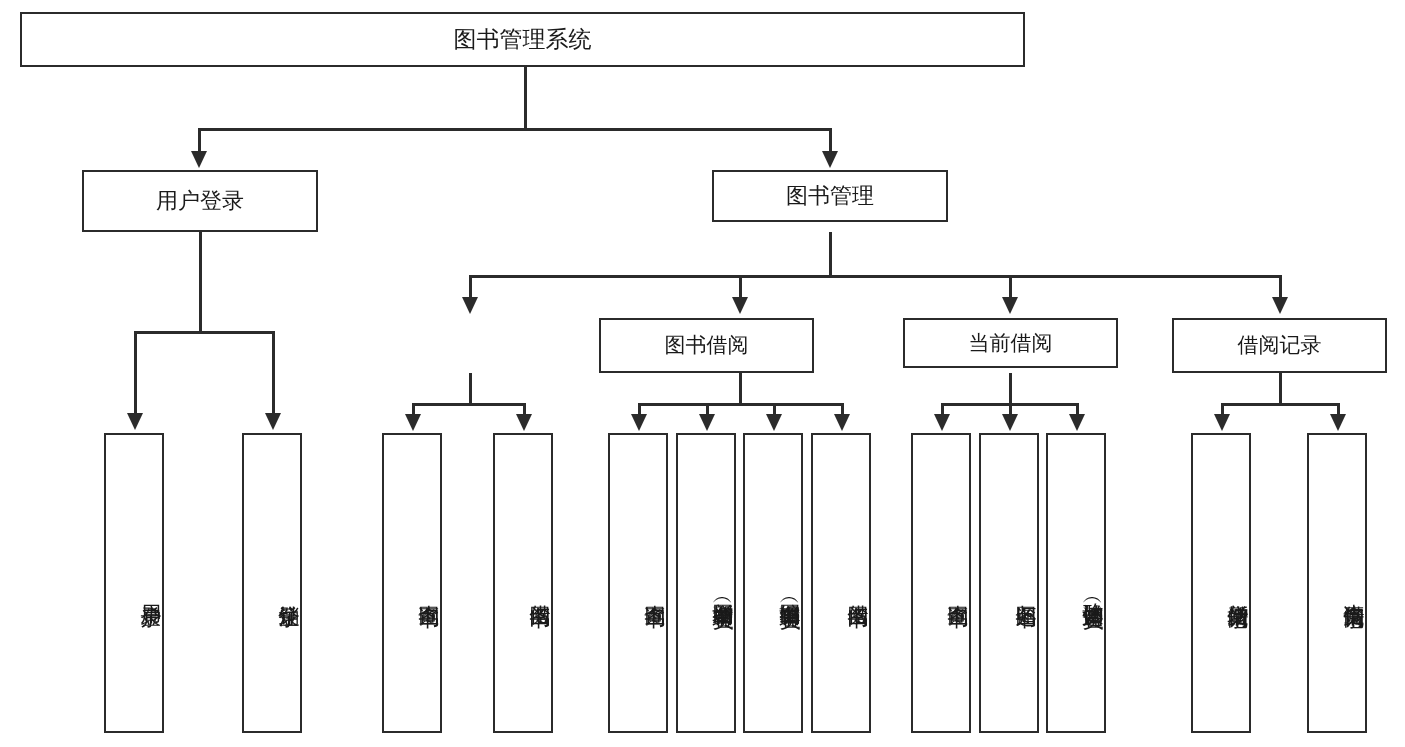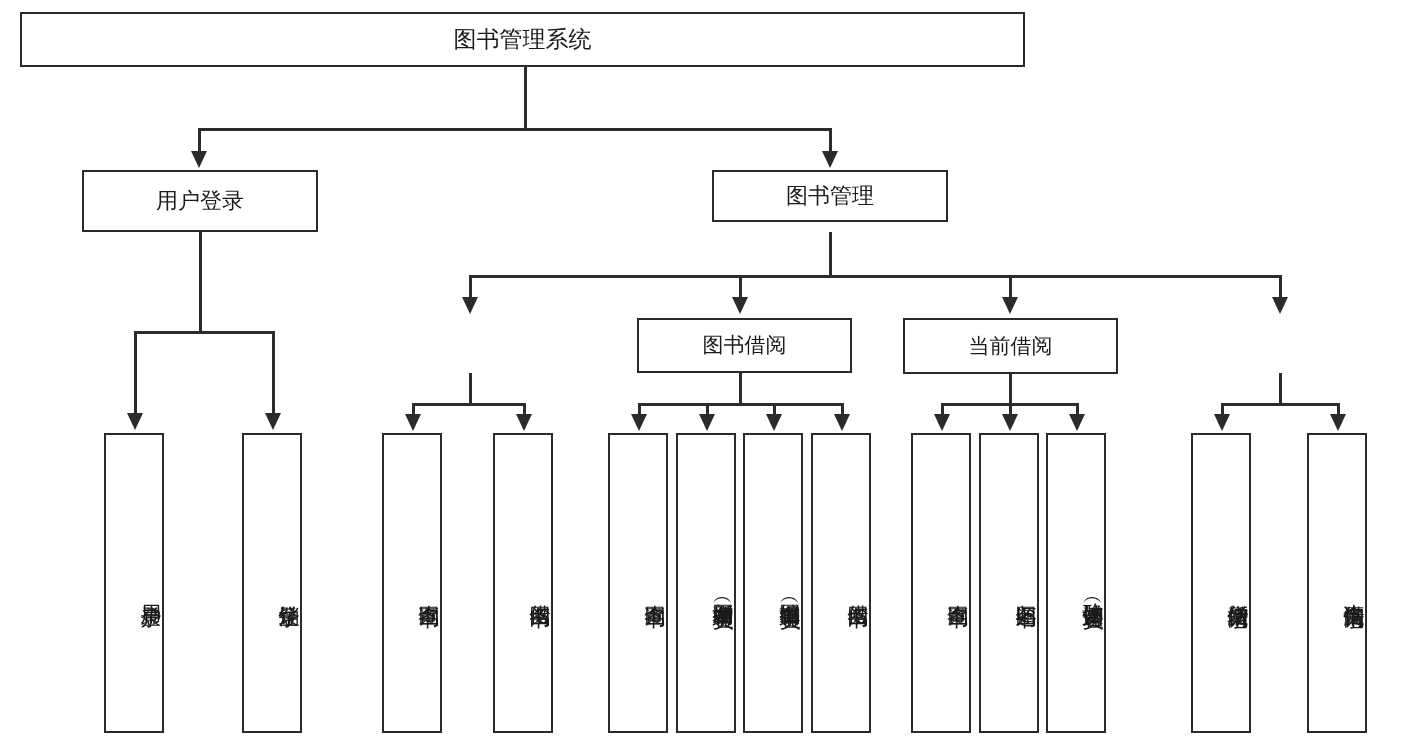--- a/index.html
+++ b/index.html
@@ -113,25 +113,28 @@
   <div class="hline" style="left:469px; top:275px; width:810px;"></div>
   <div class="vline" style="left:469px; top:275px; height:24px;"></div>
   <div class="arrow" style="left:462px; top:297px;"></div>
   <div class="vline" style="left:739px; top:275px; height:24px;"></div>
   <div class="arrow" style="left:732px; top:297px;"></div>
   <div class="vline" style="left:1009px; top:275px; height:24px;"></div>
   <div class="arrow" style="left:1002px; top:297px;"></div>
   <div class="vline" style="left:1279px; top:275px; height:24px;"></div>
   <div class="arrow" style="left:1272px; top:297px;"></div>
 
-  <div class="node level2" style="left:637px; top:318px; width:215px; height:55px;">
+  <div class="node level2" style="left:599px; top:318px; width:215px; height:55px;">
     <span>图书借阅</span>
   </div>
-  <div class="node level2" style="left:903px; top:318px; width:215px; height:56px;">
+  <div class="node level2" style="left:903px; top:318px; width:215px; height:50px;">
     <span>当前借阅</span>
+  </div>
+  <div class="node level2" style="left:1172px; top:318px; width:215px; height:55px;">
+    <span>借阅记录</span>
   </div>
 
   <div class="vline" style="left:469px; top:373px; height:32px;"></div>
   <div class="hline" style="left:412px; top:403px; width:114px;"></div>
   <div class="vline" style="left:412px; top:403px; height:13px;"></div>
   <div class="arrow" style="left:405px; top:414px;"></div>
   <div class="vline" style="left:523px; top:403px; height:13px;"></div>
   <div class="arrow" style="left:516px; top:414px;"></div>
 
   <div class="vline" style="left:739px; top:373px; height:32px;"></div>

